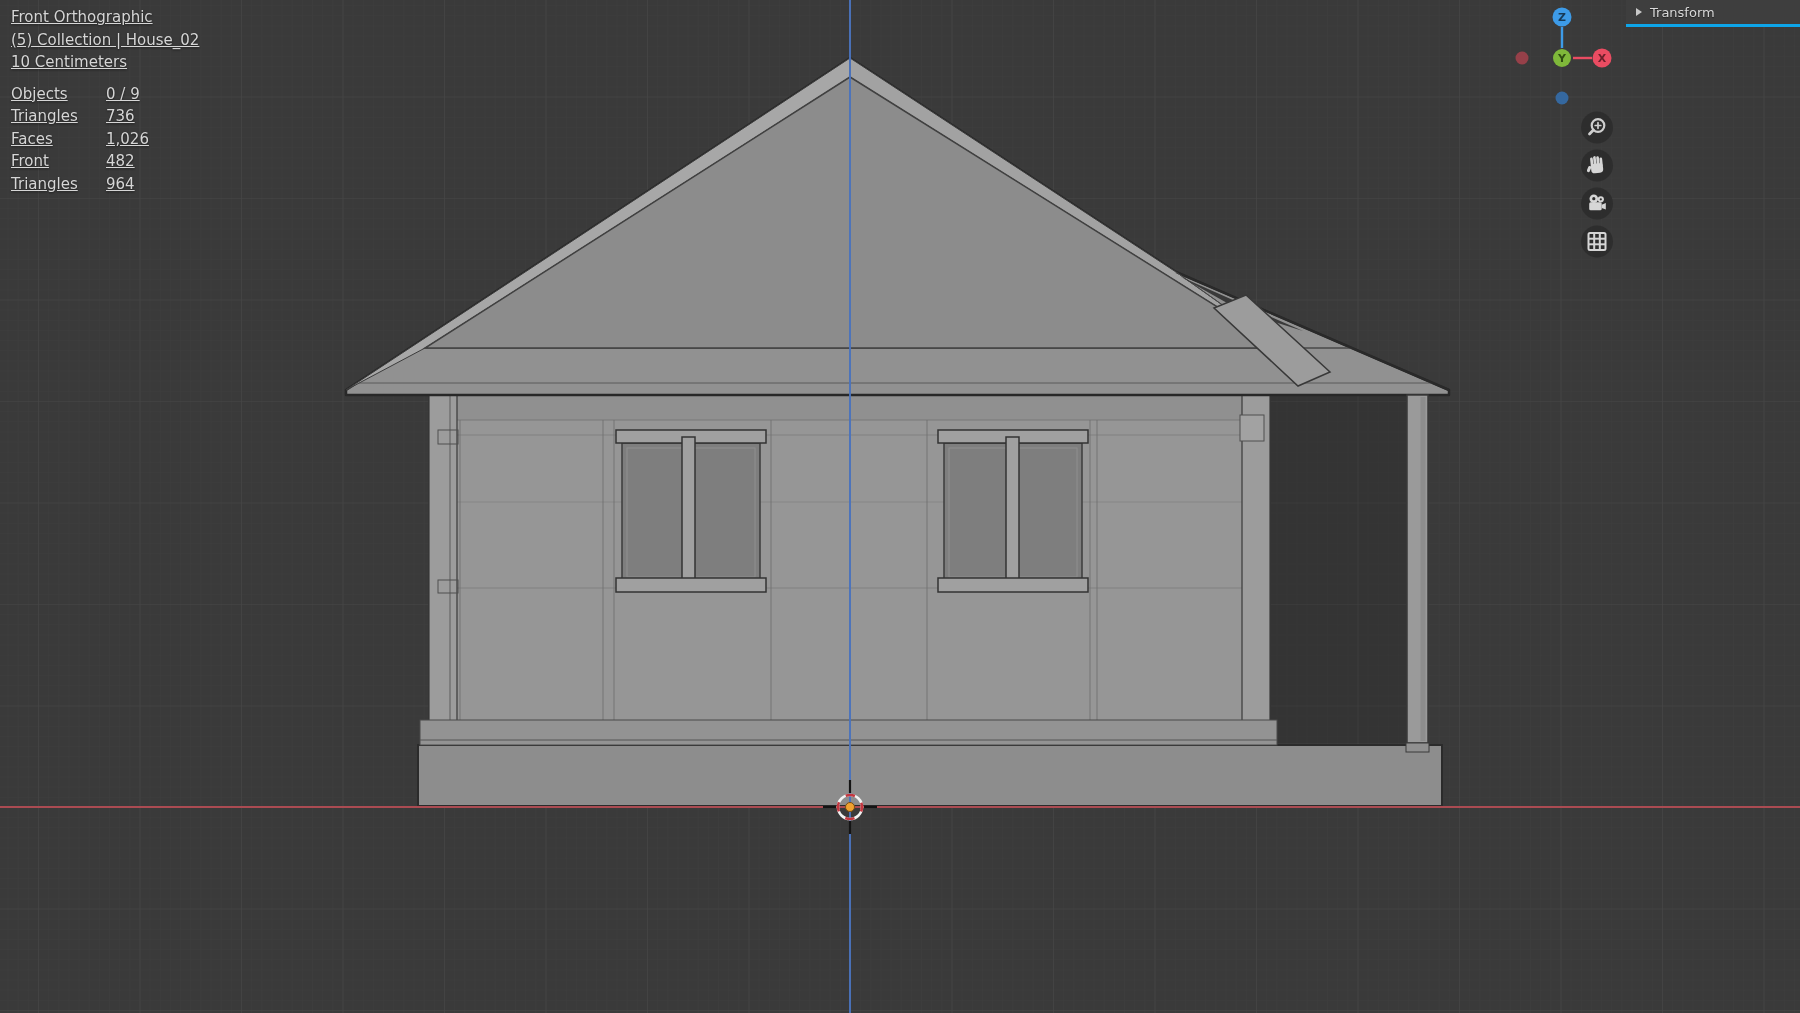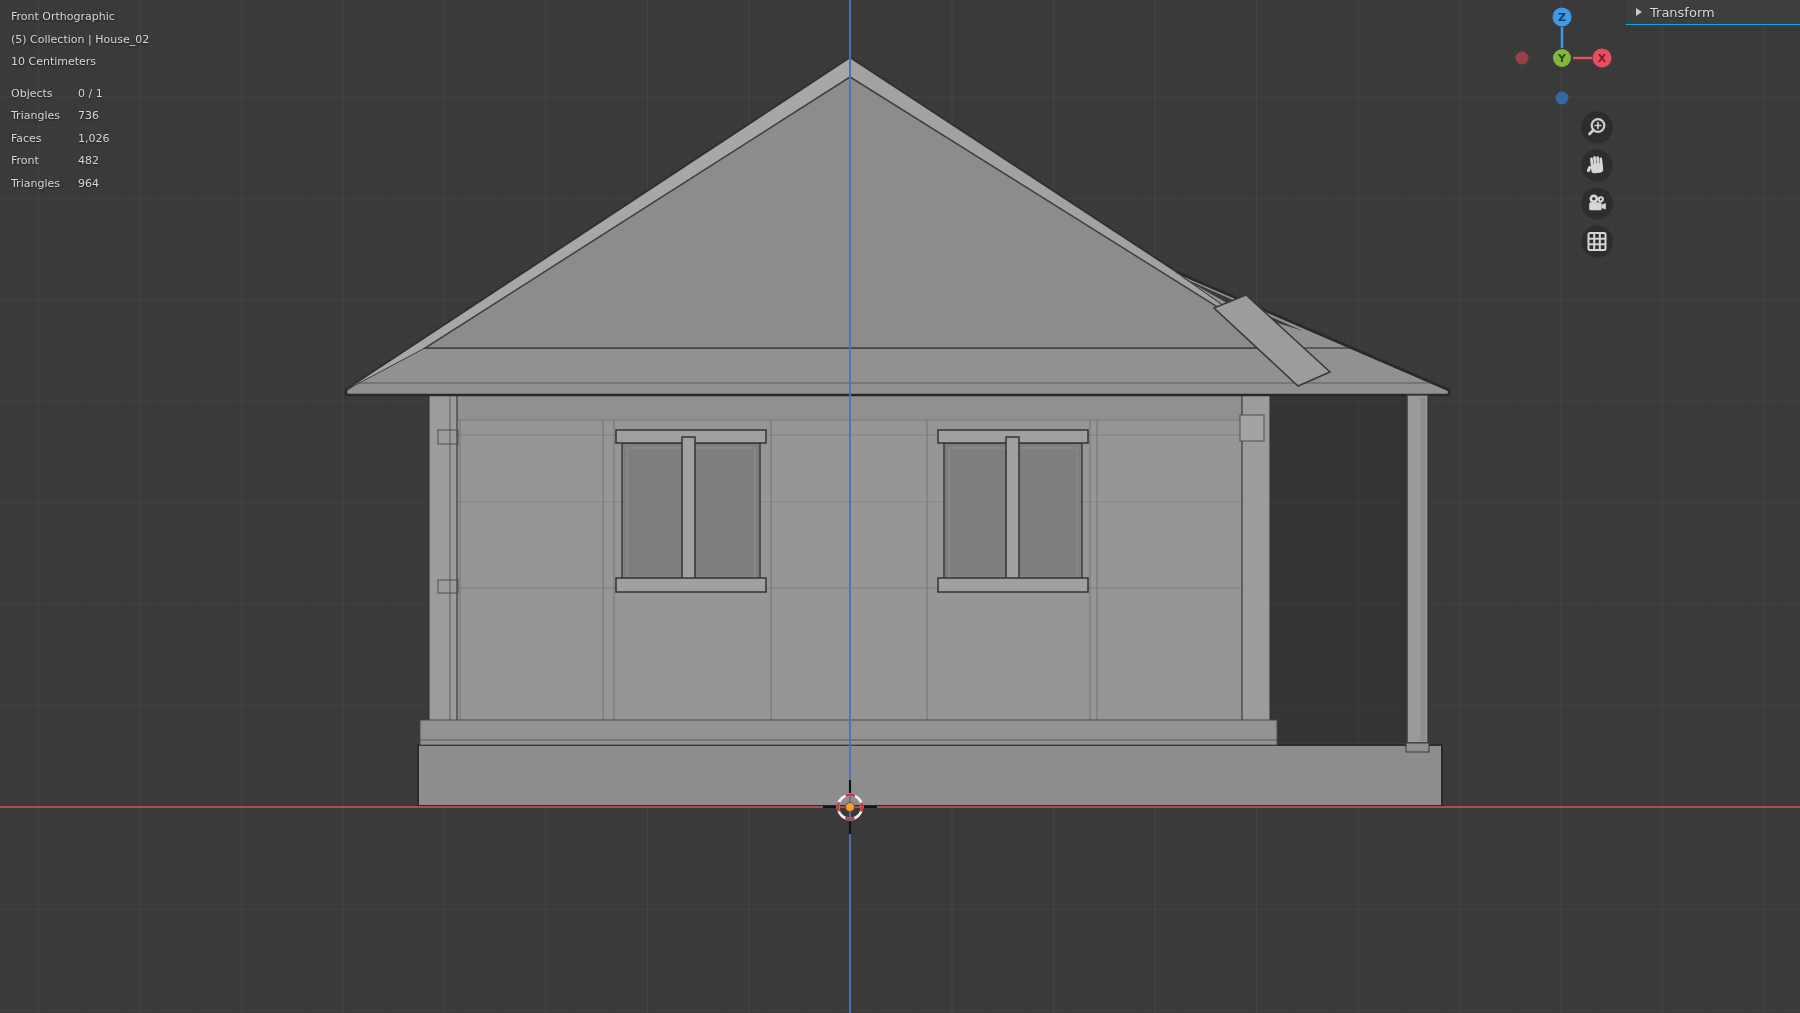--- a/index.html
+++ b/index.html
@@ -9,34 +9,35 @@
     background:#3a3a3a;
     overflow:hidden;
     font-family:"DejaVu Sans", sans-serif;
   }
   svg{display:block;}
   #scene{position:absolute;left:0;top:0;}
 
   
   .vp-text{
     position:absolute;left:11px;top:6px;
-    color:#d6d6d6;font-size:11px;line-height:22.5px;
+    color:#d6d6d6;font-size:15px;line-height:22.5px;
     text-shadow:0 1px 2px rgba(0,0,0,.55);
     user-select:none;
+    text-decoration:underline;
   }
   .stats{margin-top:9px;}
-  .stat-row{display:flex;}
+  .stat-row{display:flex;gap:28px;}
   .stat-label{width:67px;}
   .stat-value{white-space:pre;}
 
   
   .panel-header{
     position:absolute;left:1626px;top:0;width:174px;height:24px;
     background:#3e3e3e;
-    border-bottom:1px solid #0ea5e9;
+    border-bottom:3px solid #0ea5e9;
     display:flex;align-items:center;
     color:#d8d8d8;font-size:13px;
     text-shadow:0 1px 1px rgba(0,0,0,.5);
     cursor:pointer;
   }
   .tri{
     width:0;height:0;margin:0 8px 0 10px;
     border-left:6px solid #c8c8c8;
     border-top:4.5px solid transparent;
     border-bottom:4.5px solid transparent;
@@ -219,21 +220,21 @@
     </g>
   </svg>
 
   <div class="vp-text">
     <div>Front Orthographic</div>
     <div>(5) Collection | House_02</div>
     <div>10 Centimeters</div>
     <div class="stats">
       <div class="stat-row">
         <span class="stat-label">Objects</span>
-        <span class="stat-value">0 / 1</span>
+        <span class="stat-value">0 / 9</span>
       </div>
       <div class="stat-row">
         <span class="stat-label">Triangles</span>
         <span class="stat-value">736</span>
       </div>
       <div class="stat-row">
         <span class="stat-label">Faces</span>
         <span class="stat-value">1,026</span>
       </div>
       <div class="stat-row">

